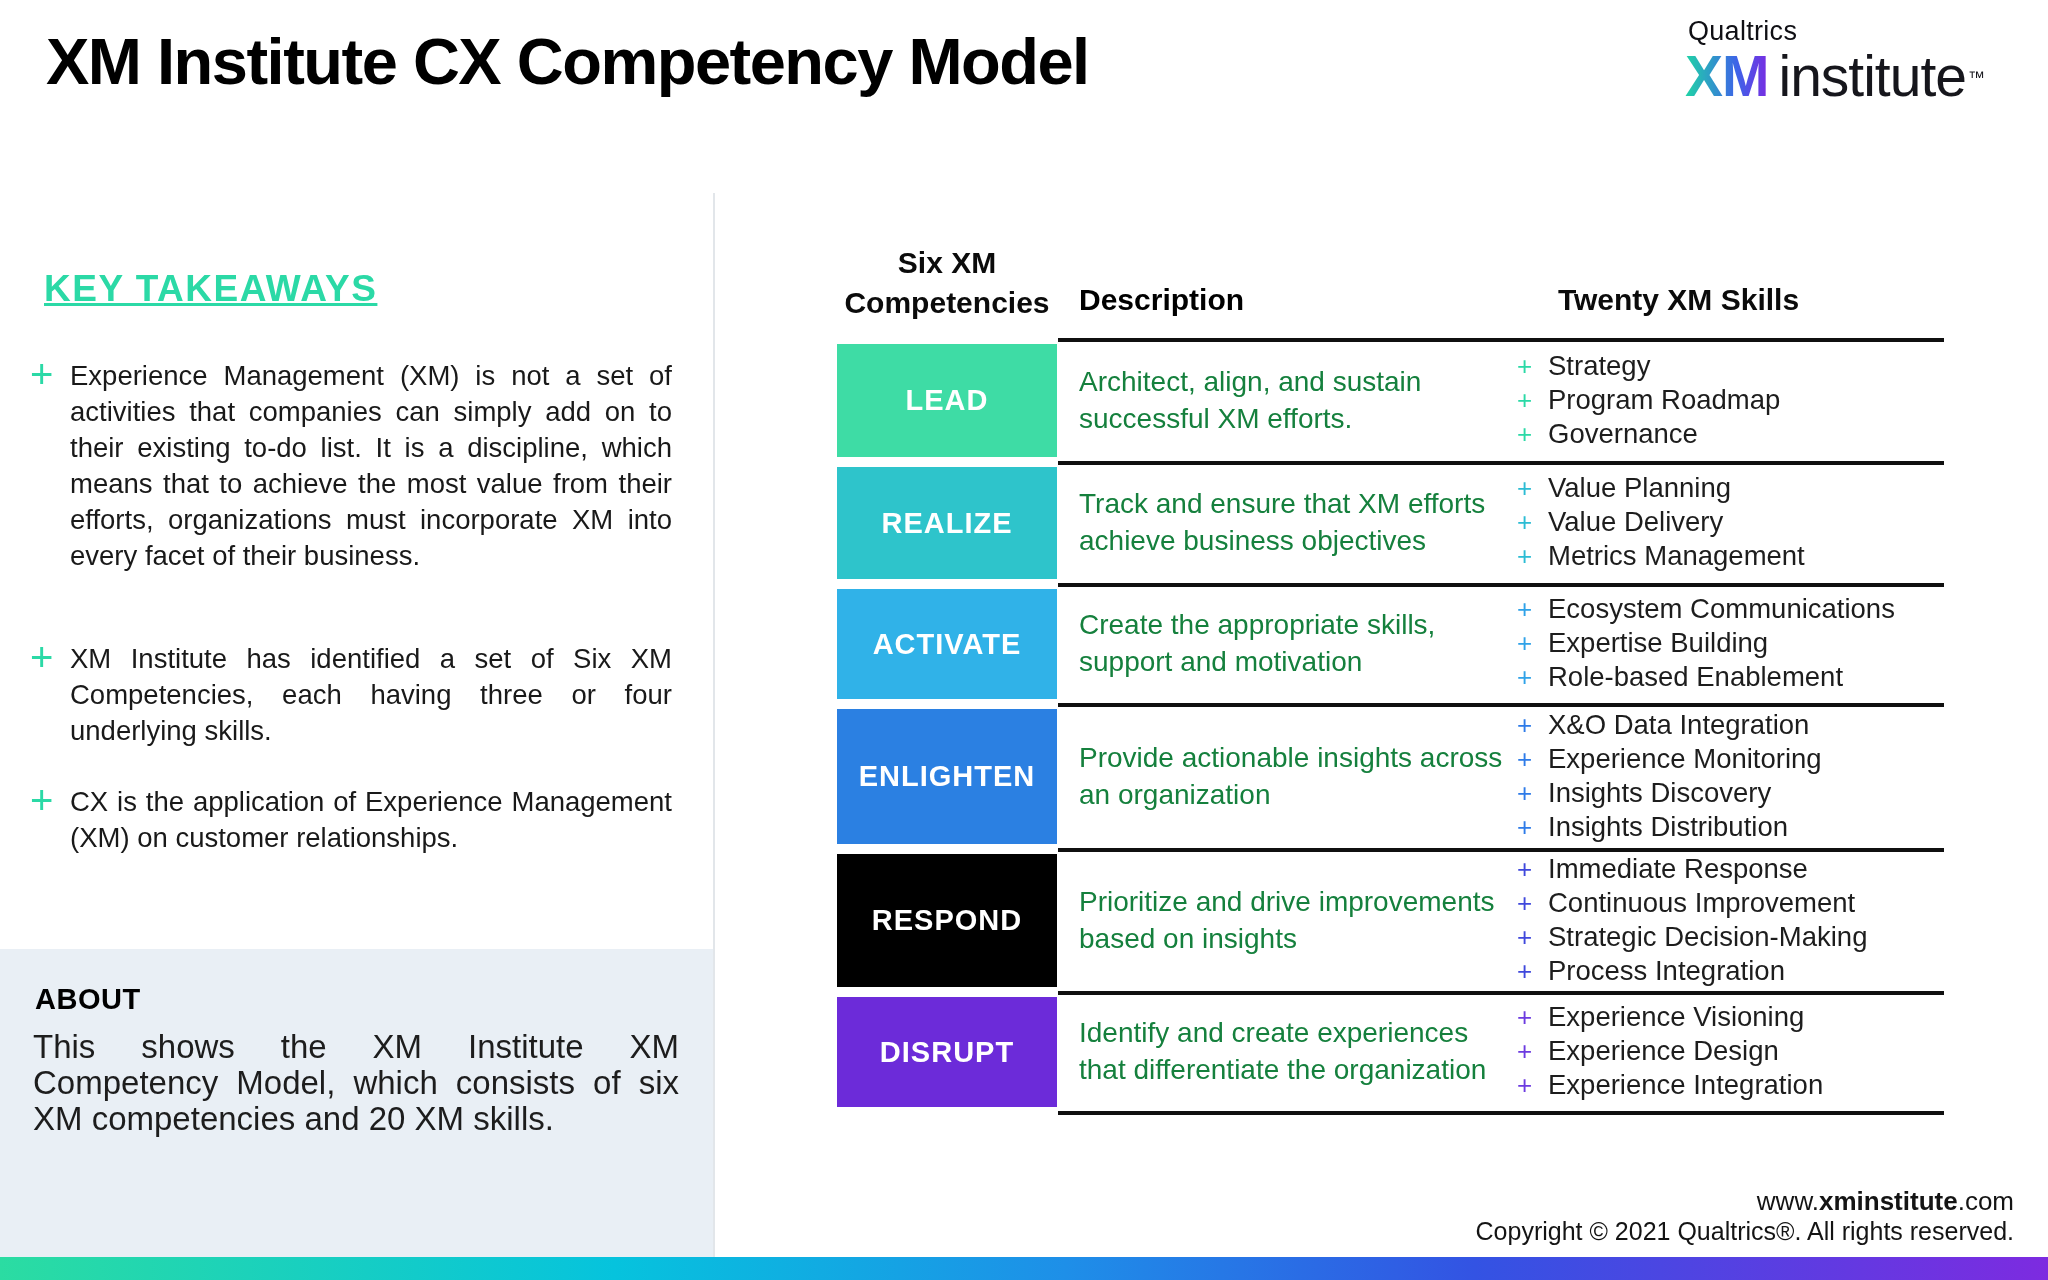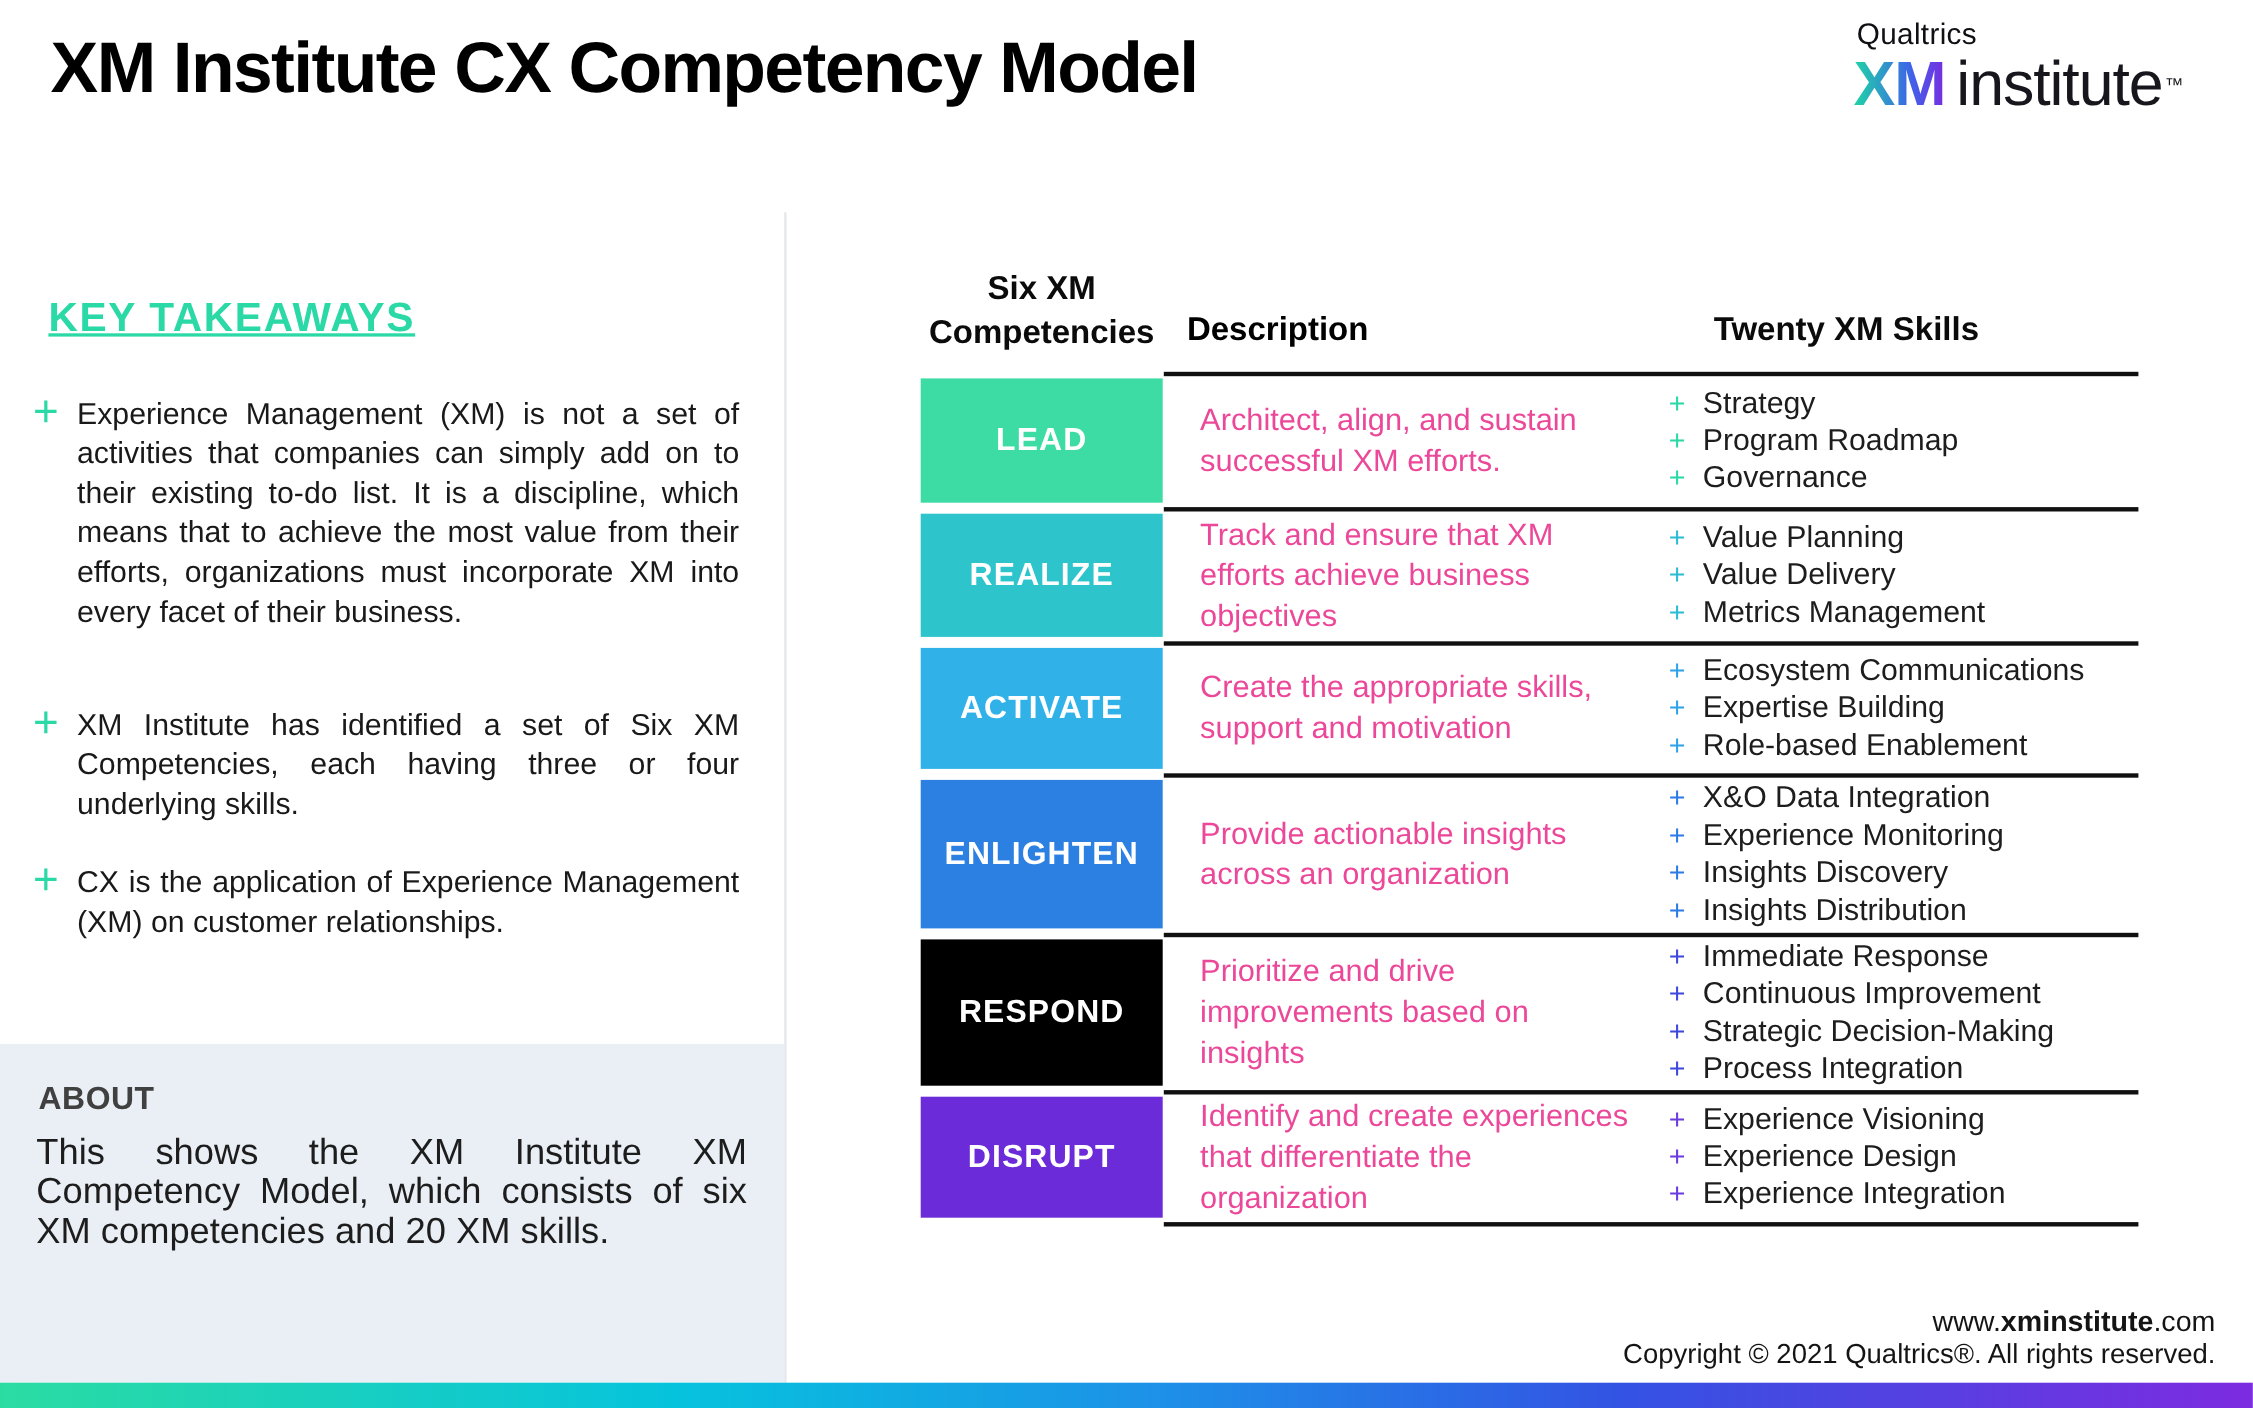--- a/index.html
+++ b/index.html
@@ -30,34 +30,34 @@
   .v-divider{left:713px;top:193px;width:2px;height:1064px;background:#e2e6ea;}
   .kt-heading{left:44px;top:268px;font-size:37px;font-weight:700;letter-spacing:1.5px;color:var(--accent);text-decoration:underline;}
   .bullet{left:30px;width:642px;}
   .bullet .plus{position:absolute;left:0;top:-6px;font-size:40px;font-weight:400;color:var(--accent);}
   .bullet p{margin:0 0 0 40px;font-size:27.5px;line-height:36px;text-align:justify;color:#191919;}
   .bullet-1{top:358px;}
   .bullet-2{top:641px;}
   .bullet-3{top:784px;}
 
   .about-panel{left:0;top:949px;width:713px;height:308px;background:var(--about-bg);}
-  .about-heading{position:absolute;left:35px;top:34px;font-size:29px;font-weight:700;letter-spacing:.5px;color:#404040;}
+  .about-heading{position:absolute;left:35px;top:34px;font-size:29px;font-weight:700;letter-spacing:.5px;color:#000000;}
   .about-body{position:absolute;left:33px;top:80px;width:646px;font-size:33px;line-height:36px;text-align:justify;color:#1d1d1d;margin:0;}
 
   
   .th-comp{left:837px;top:243px;width:220px;text-align:center;font-size:30px;font-weight:700;line-height:40px;color:#0b0b0b;}
   .th-desc{left:1079px;top:283px;font-size:30px;font-weight:700;color:#000000;}
   .th-skills{left:1517px;top:283px;width:323px;text-align:center;font-size:30px;font-weight:700;color:#0b0b0b;}
   .rule{background:#101010;height:4px;left:1058px;width:886px;}
   .header-rule{top:338px;}
 
   .comp-block{left:837px;width:220px;display:flex;align-items:center;justify-content:center;}
   .comp-label{font-size:29px;font-weight:700;letter-spacing:1px;color:#ffffff;}
   .desc-cell{left:1079px;width:424px;display:flex;align-items:center;}
-  .desc-cell p{margin:12px;font-size:28px;line-height:37px;color:#ec4899;}
+  .desc-cell p{margin:0;font-size:28px;line-height:37px;color:#15803d;}
   .skills-cell{left:1517px;width:420px;display:flex;flex-direction:column;justify-content:center;}
   .skill-item{display:flex;align-items:baseline;font-size:27.5px;line-height:33px;color:#1d1d1d;}
   .skill-item .plus{width:31px;flex:0 0 31px;font-size:26px;}
 
   
   .footer{right:34px;top:1186px;text-align:right;color:#141414;}
   .footer-url{font-size:26px;line-height:30px;}
   .footer-url b{font-weight:700;}
   .footer-copy{font-size:25px;line-height:30px;}
   .gradient-bar{left:0;top:1257px;width:2048px;height:23px;}

